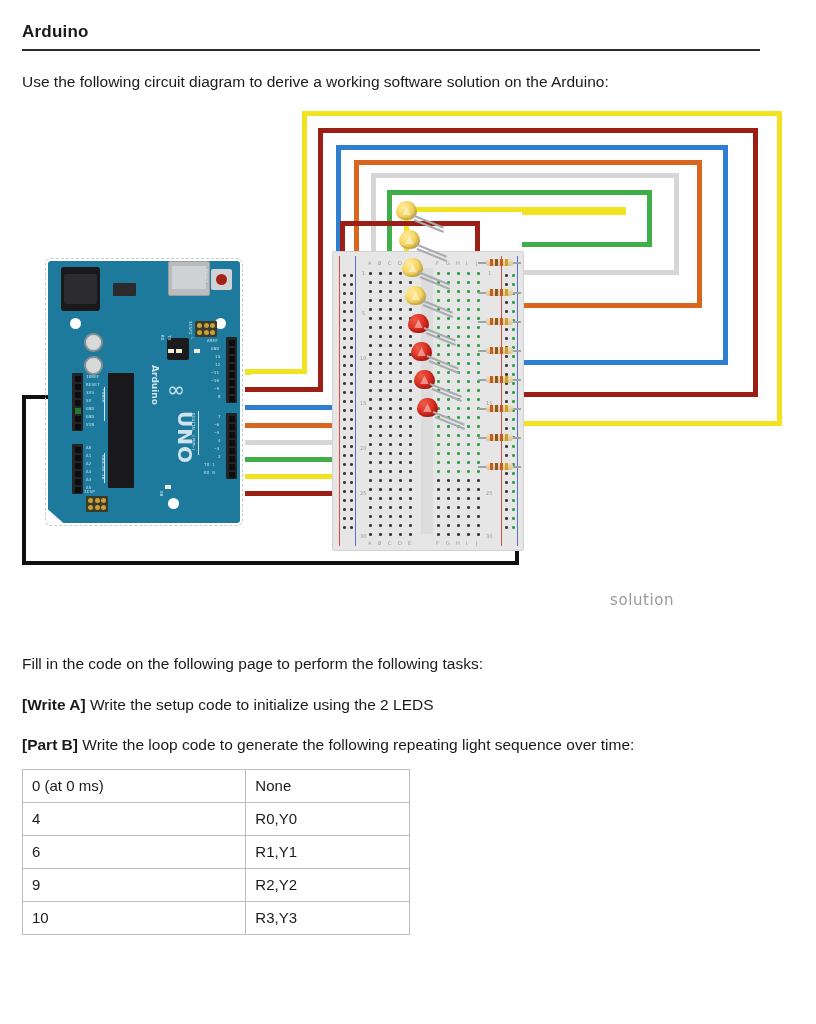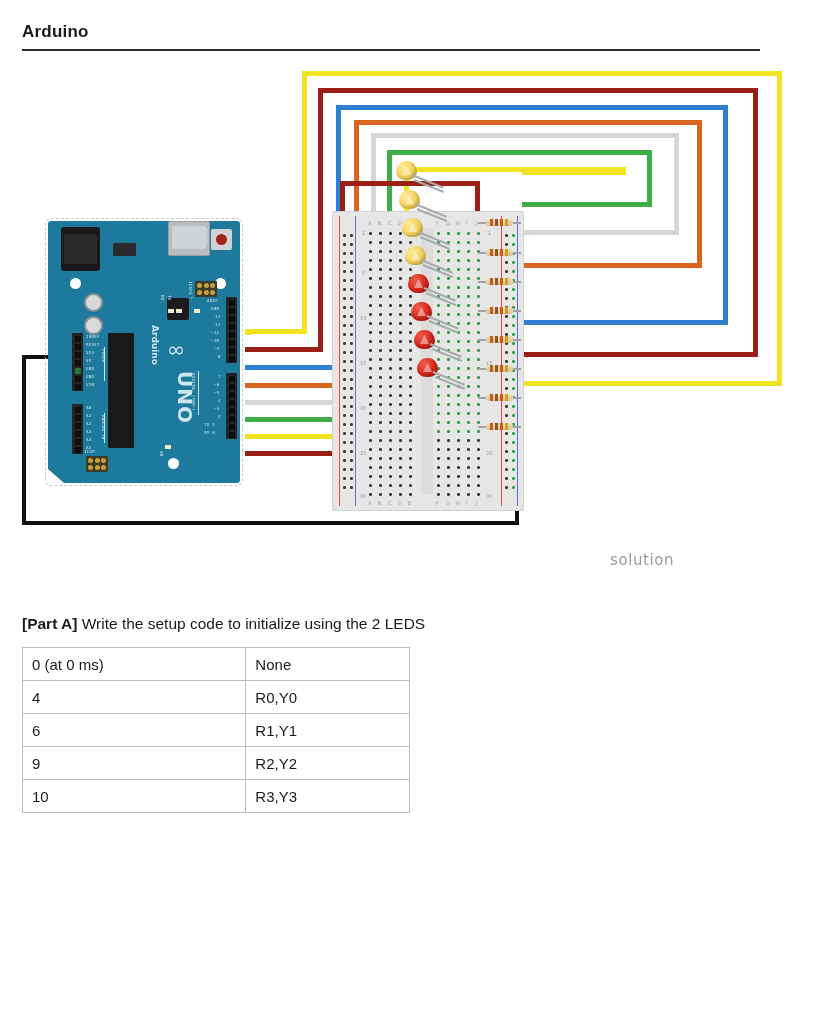--- a/index.html
+++ b/index.html
@@ -216,20 +216,21 @@
   table.seq td.c2 { width: 164px; }
 </style>
 </head>
 <body>
 
 <div class="page">
 
   <h1 class="doc-title">Arduino</h1>
   <hr class="title-rule">
 
+  <p class="para">Use the following circuit diagram to derive a working software solution on the Arduino:</p>
 
   <div class="figure">
 
     <div class="wseg" style="left:223px;top:268px;width:6px;height:4px;background:#f2e321;"></div>
     <div class="wseg" style="left:223px;top:266px;width:62px;height:5px;background:#f2e321;"></div>
     <div class="wseg" style="left:280px;top:8px;width:5px;height:260px;background:#f2e321;"></div>
     <div class="wseg" style="left:280px;top:8px;width:480px;height:5px;background:#f2e321;"></div>
     <div class="wseg" style="left:755px;top:8px;width:5px;height:314px;background:#f2e321;"></div>
     <div class="wseg" style="left:500px;top:318px;width:260px;height:5px;background:#f2e321;"></div>
 
@@ -955,21 +956,23 @@
           <div class="bnd" style="background: rgb(200, 90, 32); left: 14px;"></div>
           <div class="bnd" style="background: rgb(201, 162, 39); left: 19px;"></div>
           <div class="wl"></div>
           <div class="wr"></div>
         </div>
       </div>
 
     <div class="fz-logo">solution</div>
   </div>
 
-  <p class="para"><b>[Part A]</b><span> Write the setup code to initialize using the 2 LEDS</span></p>
+  <p class="para">Fill in the code on the following page to perform the following tasks:</p>
+  <p class="para"><b>[Write A]</b><span> Write the setup code to initialize using the 2 LEDS</span></p>
+  <p class="para"><b>[Part B]</b><span> Write the loop code to generate the following repeating light sequence over time:</span></p>
 
   <table class="seq">
     <tbody id="seq-body">
         <tr>
           <td class="c1">0 (at 0 ms)</td>
           <td class="c2">None</td>
         </tr>
         <tr>
           <td class="c1">4</td>
           <td class="c2">R0,Y0</td>

